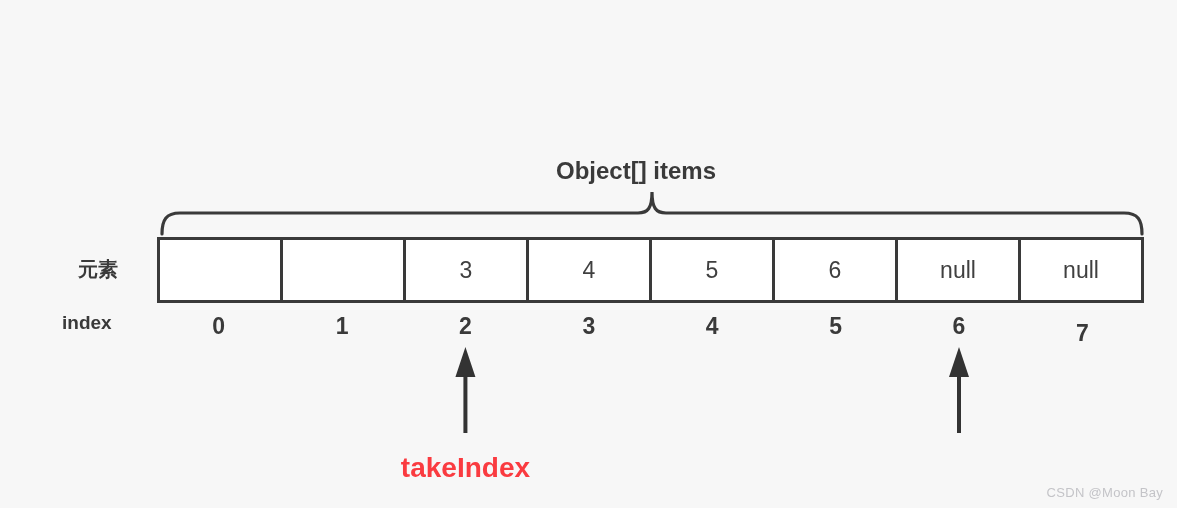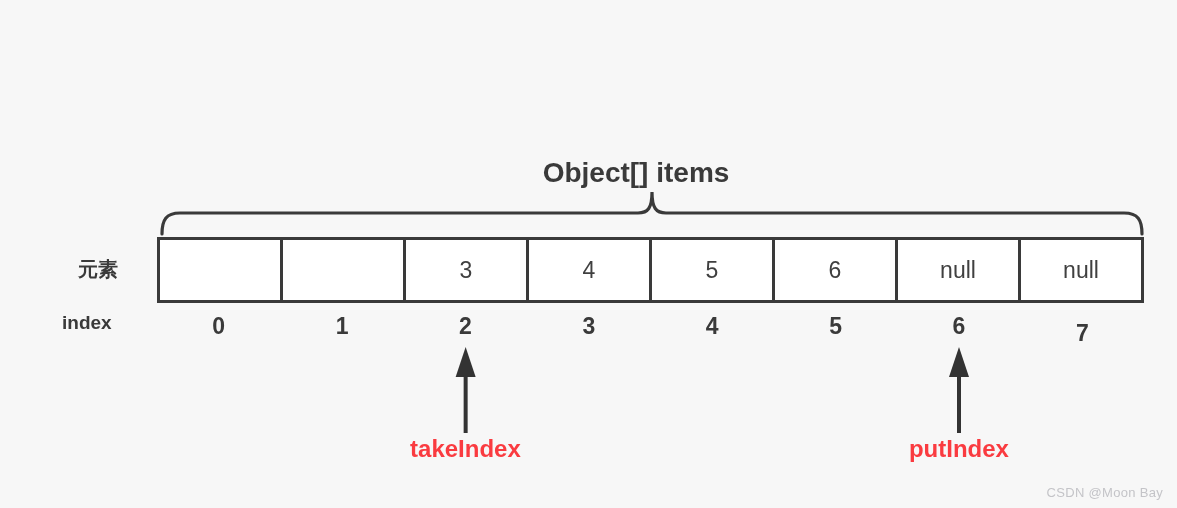--- a/index.html
+++ b/index.html
@@ -9,21 +9,21 @@
     height: 508px;
     background: #f7f7f7;
     font-family: "Liberation Sans", sans-serif;
     overflow: hidden;
   }
   .title {
     position: absolute;
     left: 636px;
     top: 157px;
     transform: translateX(-50%);
-    font-size: 28px;
+    font-size: 24px;
     font-weight: bold;
     color: #3a3a3a;
     white-space: nowrap;
   }
   .brace-svg {
     position: absolute;
     left: 160px;
     top: 186px;
   }
   .array-row {
@@ -74,21 +74,22 @@
   .idx.last { top: 320px; }
   .pointer {
     position: absolute;
     top: 345px;
     transform: translateX(-50%);
     display: flex;
     flex-direction: column;
     align-items: center;
   }
   .pointer-label {
-    font-size: 24px;
+    margin-top: 17px;
+    font-size: 28px;
     font-weight: bold;
     color: #fa3b40;
     white-space: nowrap;
   }
   .watermark {
     position: absolute;
     right: 14px;
     bottom: 8px;
     font-size: 13px;
     color: #c4c4c8;
@@ -161,19 +162,18 @@
           <polygon points="12,2 2,32 22,32" fill="#333333"></polygon>
           <line x1="12" y1="30" x2="12" y2="88" stroke="#333333" stroke-width="4"></line>
         </svg>
         <div class="pointer-label">takeIndex</div>
       </div>
       <div class="pointer" style="left: 958.938px;">
         <svg width="24" height="90" viewBox="0 0 24 90">
           <polygon points="12,2 2,32 22,32" fill="#333333"></polygon>
           <line x1="12" y1="30" x2="12" y2="88" stroke="#333333" stroke-width="4"></line>
         </svg>
-        <div class="pointer-label">putIndex</div>
       </div>
     </div>
 
   <div class="watermark">CSDN @Moon Bay</div>
 
 </div>
 
 </body></html>

